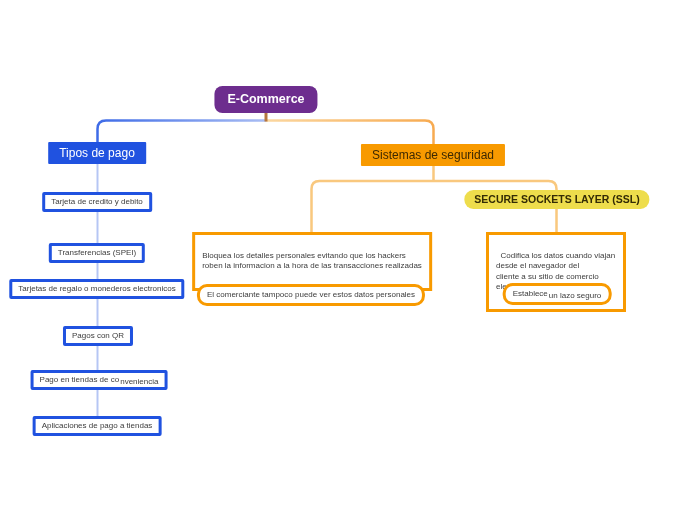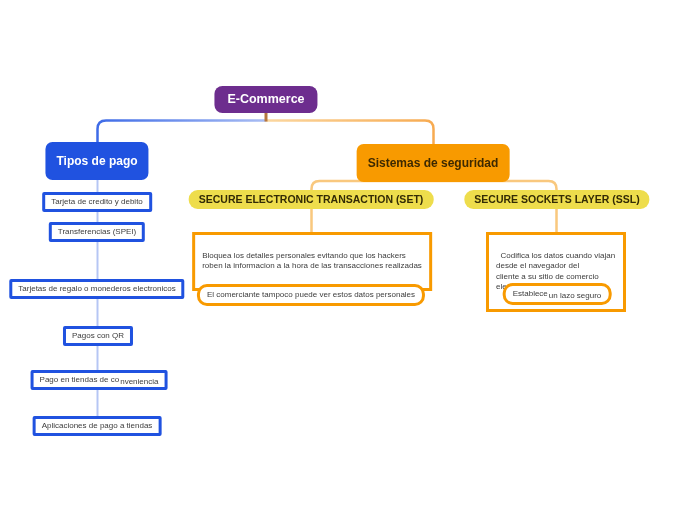--- a/index.html
+++ b/index.html
@@ -23,25 +23,25 @@
   .root-node {
     background: #6d2d8e;
     color: #ffffff;
     font-weight: bold;
     font-size: 12.5px;
     line-height: 1.2;
     padding: 6px 13px;
     border-radius: 8px;
   }
   .branch-node {
-    font-weight: bold;
+    font-weight: normal;
     font-size: 12px;
     line-height: 1.2;
-    padding: 12px 11px;
-    border-radius: 7px;
+    padding: 4px 11px;
+    border-radius: 1px;
   }
   .branch-blue { background: #2052e0; color: #ffffff; }
   .branch-orange { background: #f89a00; color: #3d2900; }
   .leaf-blue {
     background: #ffffff;
     border: 3px solid #2052e0;
     border-radius: 2px;
     font-size: 8px;
     line-height: 1.25;
     color: #3c3c3c;
@@ -107,35 +107,34 @@
 
     <path d="M 311.5 285 V 189 Q 311.5 181 319.5 181 H 548.5 Q 556.5 181 556.5 189 V 284" fill="none" stroke="#f9c87e" stroke-width="2.5"></path>
   </svg>
 
   <div class="node root-node" style="left:266px; top:86px">E-Commerce</div>
 
   <div class="node branch-node branch-blue" style="left:97px; top:142px">Tipos de pago</div>
 
   <div class="node leaf-blue" style="left:97px; top:192px">Tarjeta de credito y debito</div>
 
-  <div class="node leaf-blue" style="left:97px; top:222px">Transferencias (SPEI)</div>
+  <div class="node leaf-blue" style="left:97px; top:243px">Transferencias (SPEI)</div>
 
   <div class="node leaf-blue" style="left:97px; top:279px">Tarjetas de regalo o monederos electronicos</div>
 
   <div class="node leaf-blue" style="left:98px; top:326px">Pagos con QR</div>
 
   <div class="node leaf-blue" style="left:99px; top:370px">
     <span>Pago en tiendas de co</span><span class="sub">nveniencia</span>
   </div>
 
   <div class="node leaf-blue" style="left:97px; top:416px">Aplicaciones de pago a tiendas</div>
 
   <div class="node branch-node branch-orange" style="left:433px; top:144px">Sistemas de seguridad</div>
 
-  <div class="node pill-yellow" style="left:311px; top:190px">SECURE ELECTRONIC TRANSACTION (SET)</div>
 
   <div class="node pill-yellow" style="left:557px; top:190px">SECURE SOCKETS LAYER (SSL)</div>
 
   <div class="node card-orange" style="left:312px; top:232px">Bloquea los detalles personales evitando que los hackers
 roben la informacion a la hora de las transacciones realizadas</div>
 
   <div class="node card-orange" style="left:556px; top:232px">  Codifica los datos cuando viajan desde el navegador del
 cliente a su sitio de comercio electrónico.</div>
 
   <div class="node leaf-orange" style="left:311px; top:284px">El comerciante tampoco puede ver estos datos personales</div>

